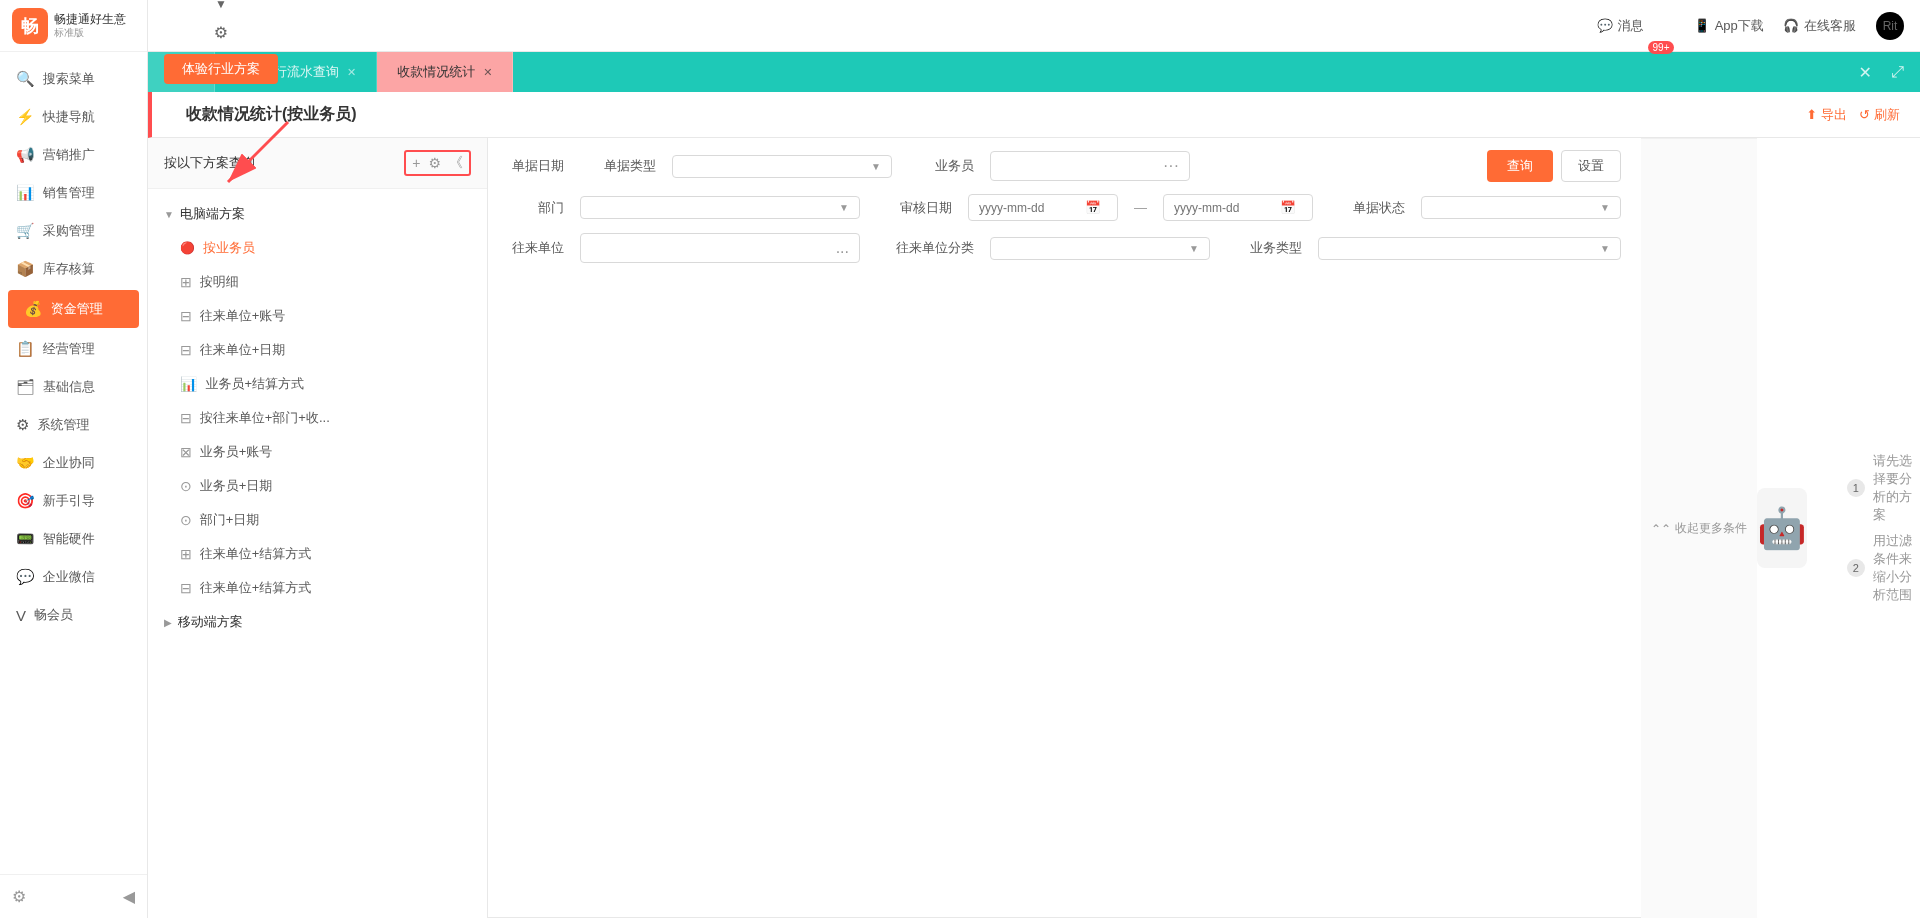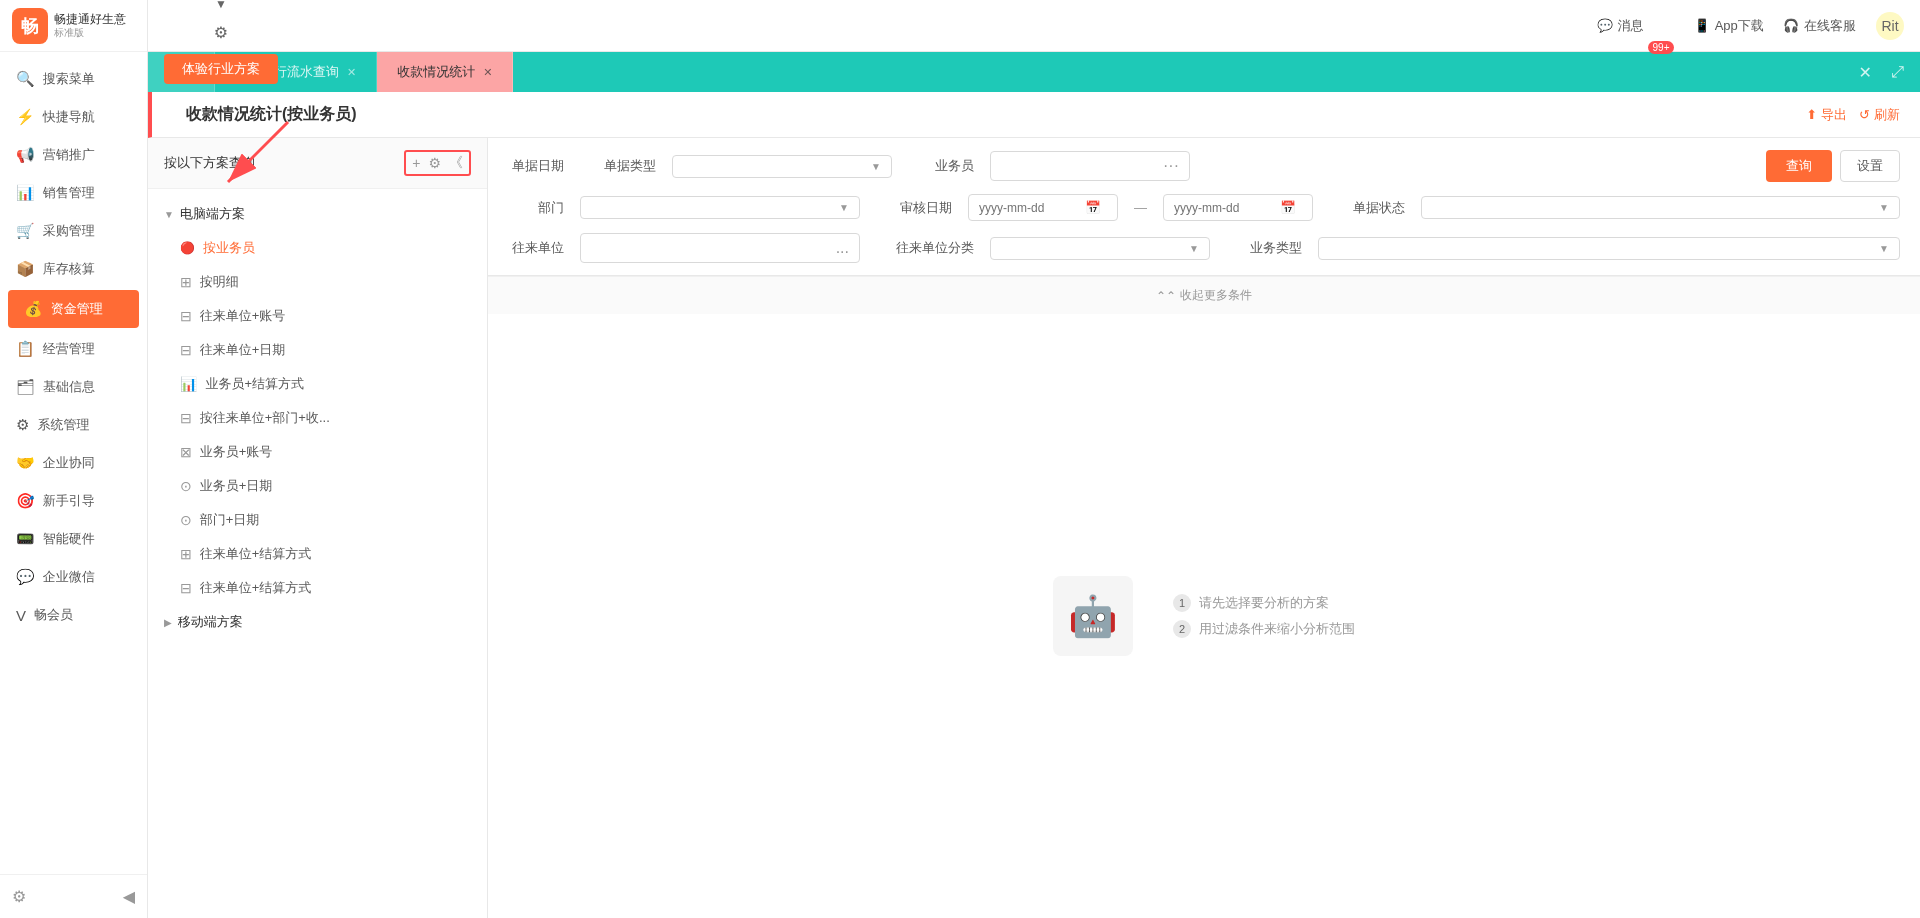--- a/index.html
+++ b/index.html
@@ -48,22 +48,22 @@
       background: #ff6b35; color: #fff; border: none; padding: 6px 18px;
       border-radius: 4px; cursor: pointer; font-size: 13px;
     }
     .header-right { display: flex; align-items: center; gap: 20px; }
     .header-action { display: flex; align-items: center; gap: 4px; color: #595959; cursor: pointer; font-size: 13px; }
     .badge {
       background: #ff4d4f; color: #fff; border-radius: 10px; padding: 1px 5px;
       font-size: 10px; position: relative; top: -2px; margin-top: 48px;
     }
     .user-avatar {
-      width: 28px; height: 28px; background: #fef9c3; border-radius: 50%;
-      display: flex; align-items: center; justify-content: center; font-size: 14px; color: #666;
+      width: 28px; height: 28px; background: #000000; border-radius: 50%;
+      display: flex; align-items: center; justify-content: center; font-size: 12px; color: #666;
     }
 
     
     .tab-bar {
       position: fixed; left: 148px; top: 52px; right: 0; height: 40px;
       background: #1ec9b7; display: flex; align-items: stretch; z-index: 98;
     }
     .tab-item {
       display: flex; align-items: center; padding: 0 20px; color: rgba(255,255,255,0.85);
       cursor: pointer; font-size: 13px; position: relative; border-right: 1px solid rgba(255,255,255,0.2);
@@ -126,21 +126,21 @@
     .scheme-item {
       display: flex; align-items: center; padding: 8px 16px 8px 32px;
       cursor: pointer; color: #595959; font-size: 13px;
     }
     .scheme-item.active { color: #ff6b35; font-weight: 500; }
     .scheme-item .item-icon { margin-right: 8px; font-size: 14px; color: #999; }
     .scheme-item.active .item-icon { color: #ff6b35; }
 
     
     .right-panel {
-      flex: 1; display: flex; flex-direction: column; overflow: hidden; background: #737373;
+      flex: 1; display: flex; flex-direction: row; overflow: hidden; background: #737373;
     }
 
     
     .filter-area {
       background: #fff; padding: 12px 20px; border-bottom: 1px solid #e8e8e8;
     }
     .filter-row {
       display: flex; align-items: center; gap: 16px; margin-bottom: 12px;
     }
     .filter-row:last-child { margin-bottom: 0; }

